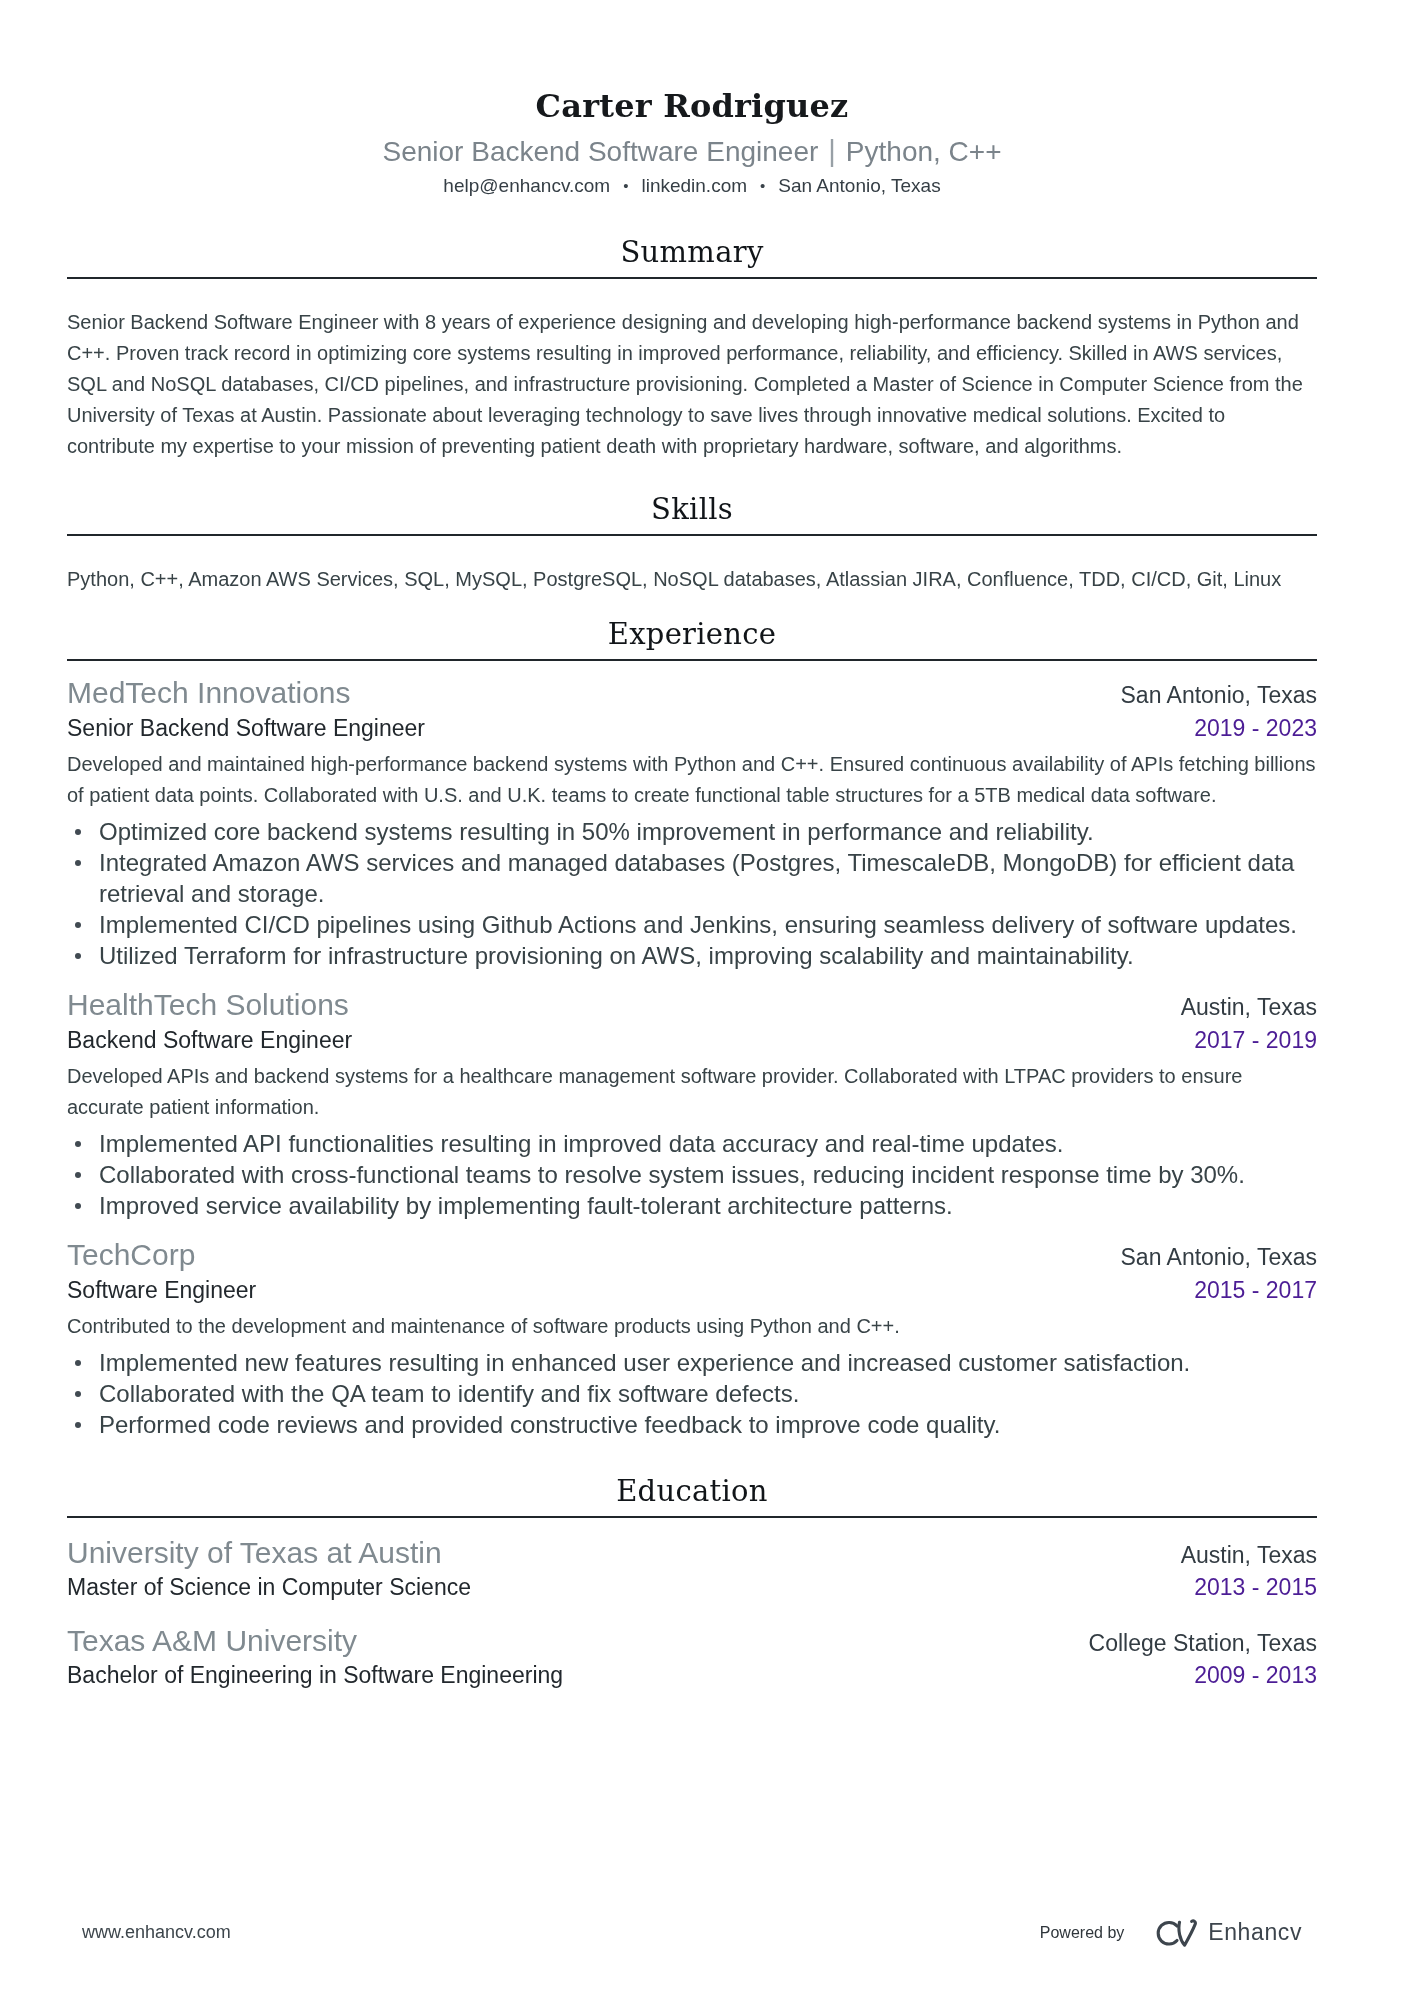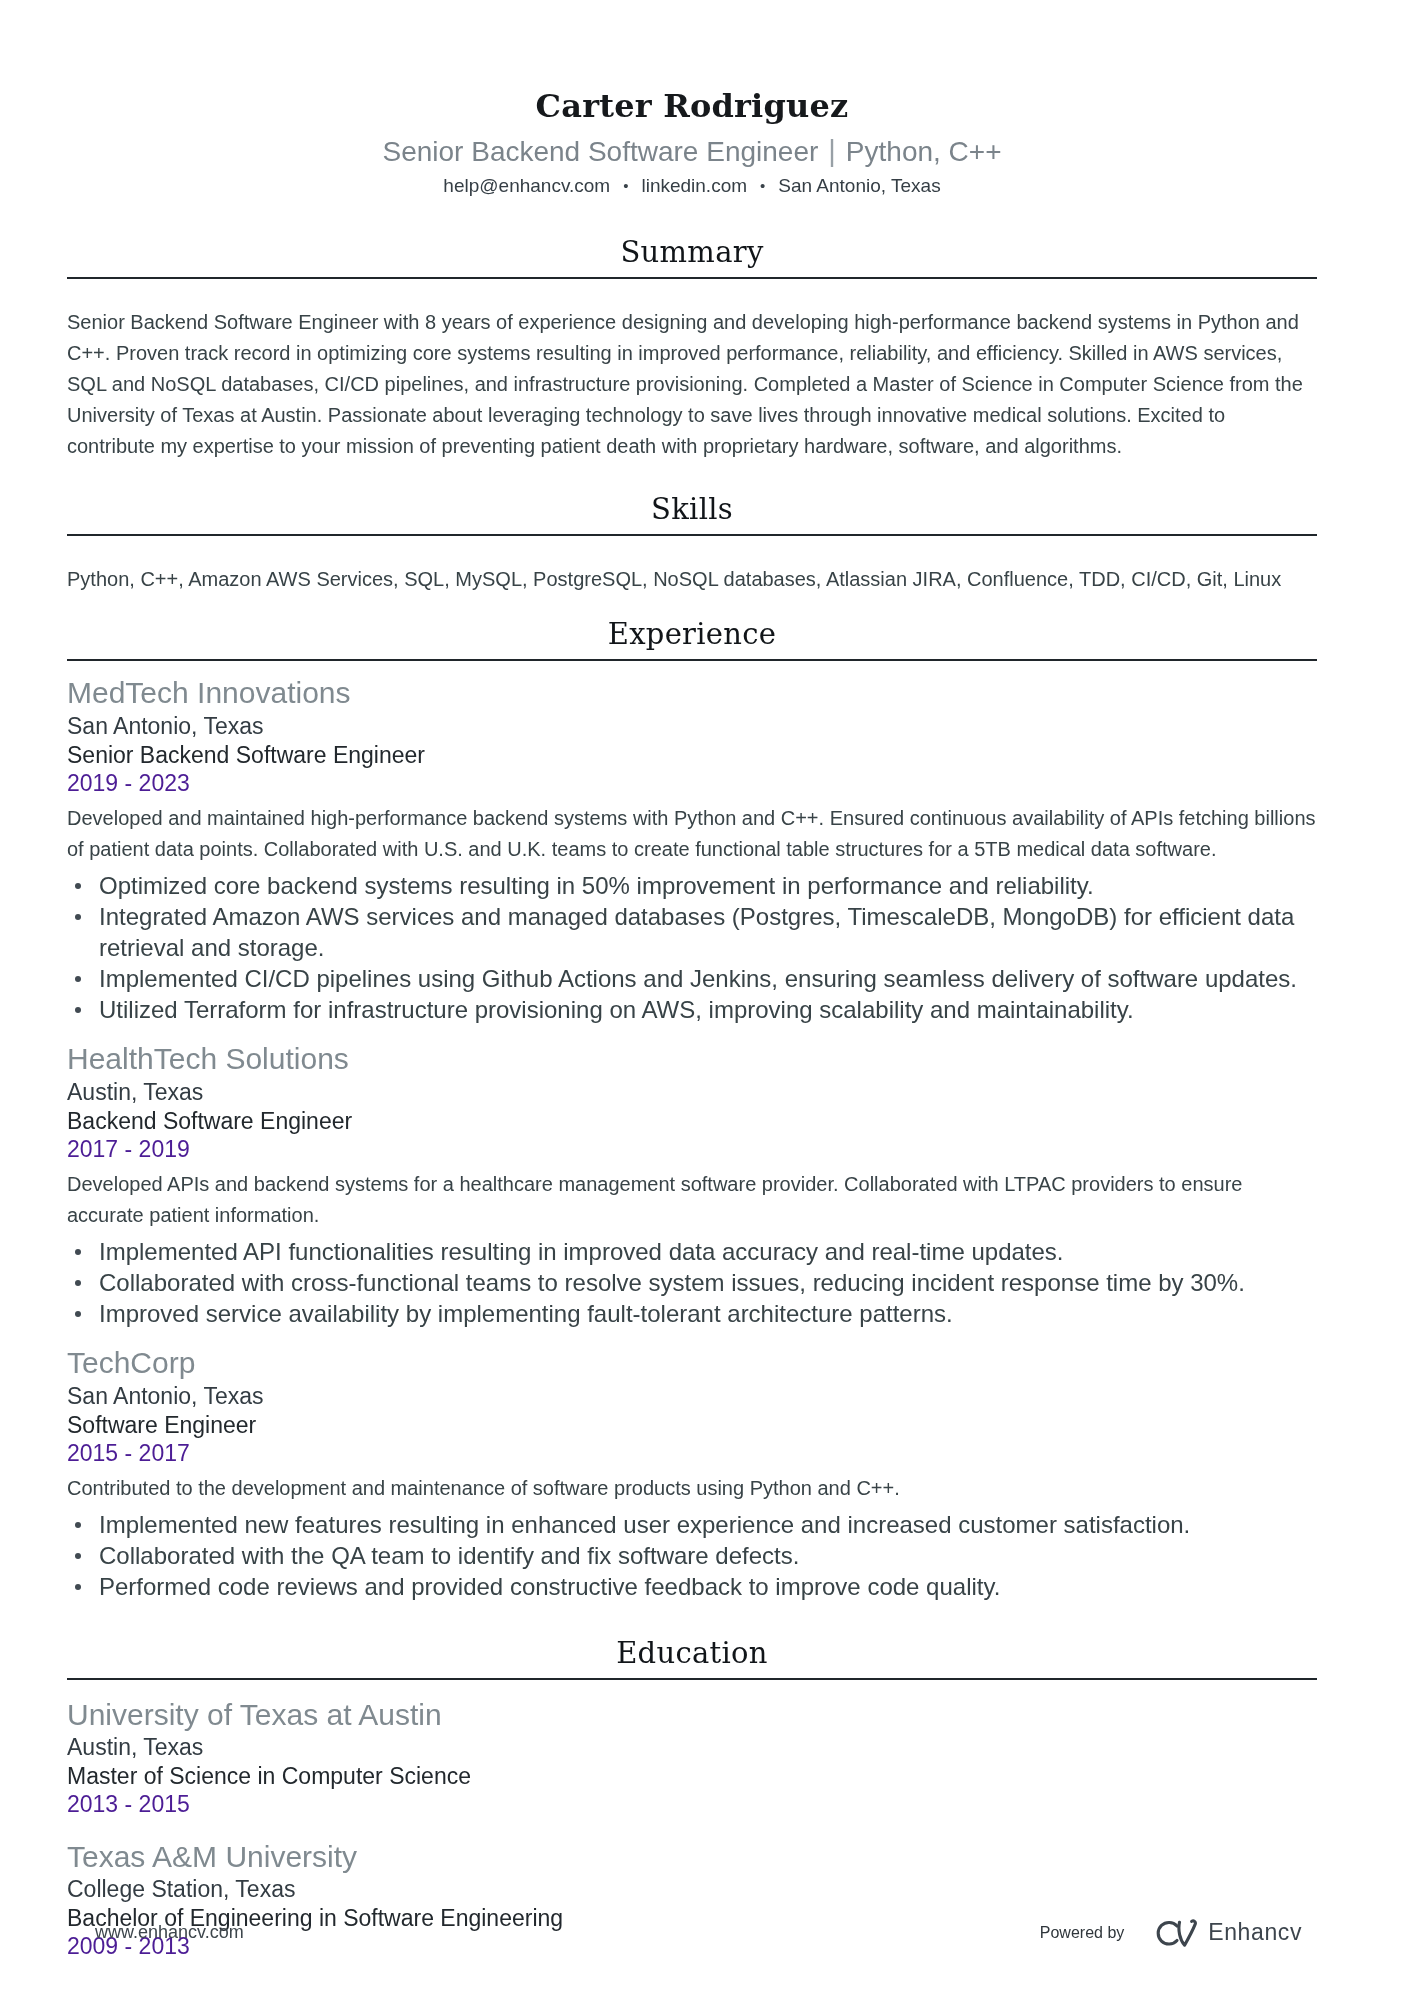--- a/index.html
+++ b/index.html
@@ -81,21 +81,20 @@
   }
   .section-body { margin-top: 28px; }
 
   
   .entries { margin-top: 12px; }
   .entry + .entry { margin-top: 14px; }
   .entry-row {
     display: flex;
     justify-content: space-between;
     align-items: baseline;
-    flex-direction: column;
   }
   .company {
     font-size: 30px;
     line-height: 40px;
     color: #808a90;
     font-weight: 400;
   }
   .loc {
     font-size: 23px;
     color: #333c43;
@@ -133,21 +132,21 @@
 
   
   .edu-entries { margin-top: 16px; }
   .edu-entry + .edu-entry { margin-top: 20px; }
   .school { font-size: 30px; line-height: 38px; color: #808a90; }
   .degree { font-size: 23px; line-height: 30px; color: #22282d; }
 
   
   .footer {
     position: absolute;
-    left: 95px; right: 108px; bottom: 46px;
+    left: 82px; right: 108px; bottom: 46px;
     display: flex;
     justify-content: space-between;
     align-items: center;
     gap: 14px;
   }
   .footer-url {
     font-size: 18px;
     color: #3d464c;
   }
   .powered {

